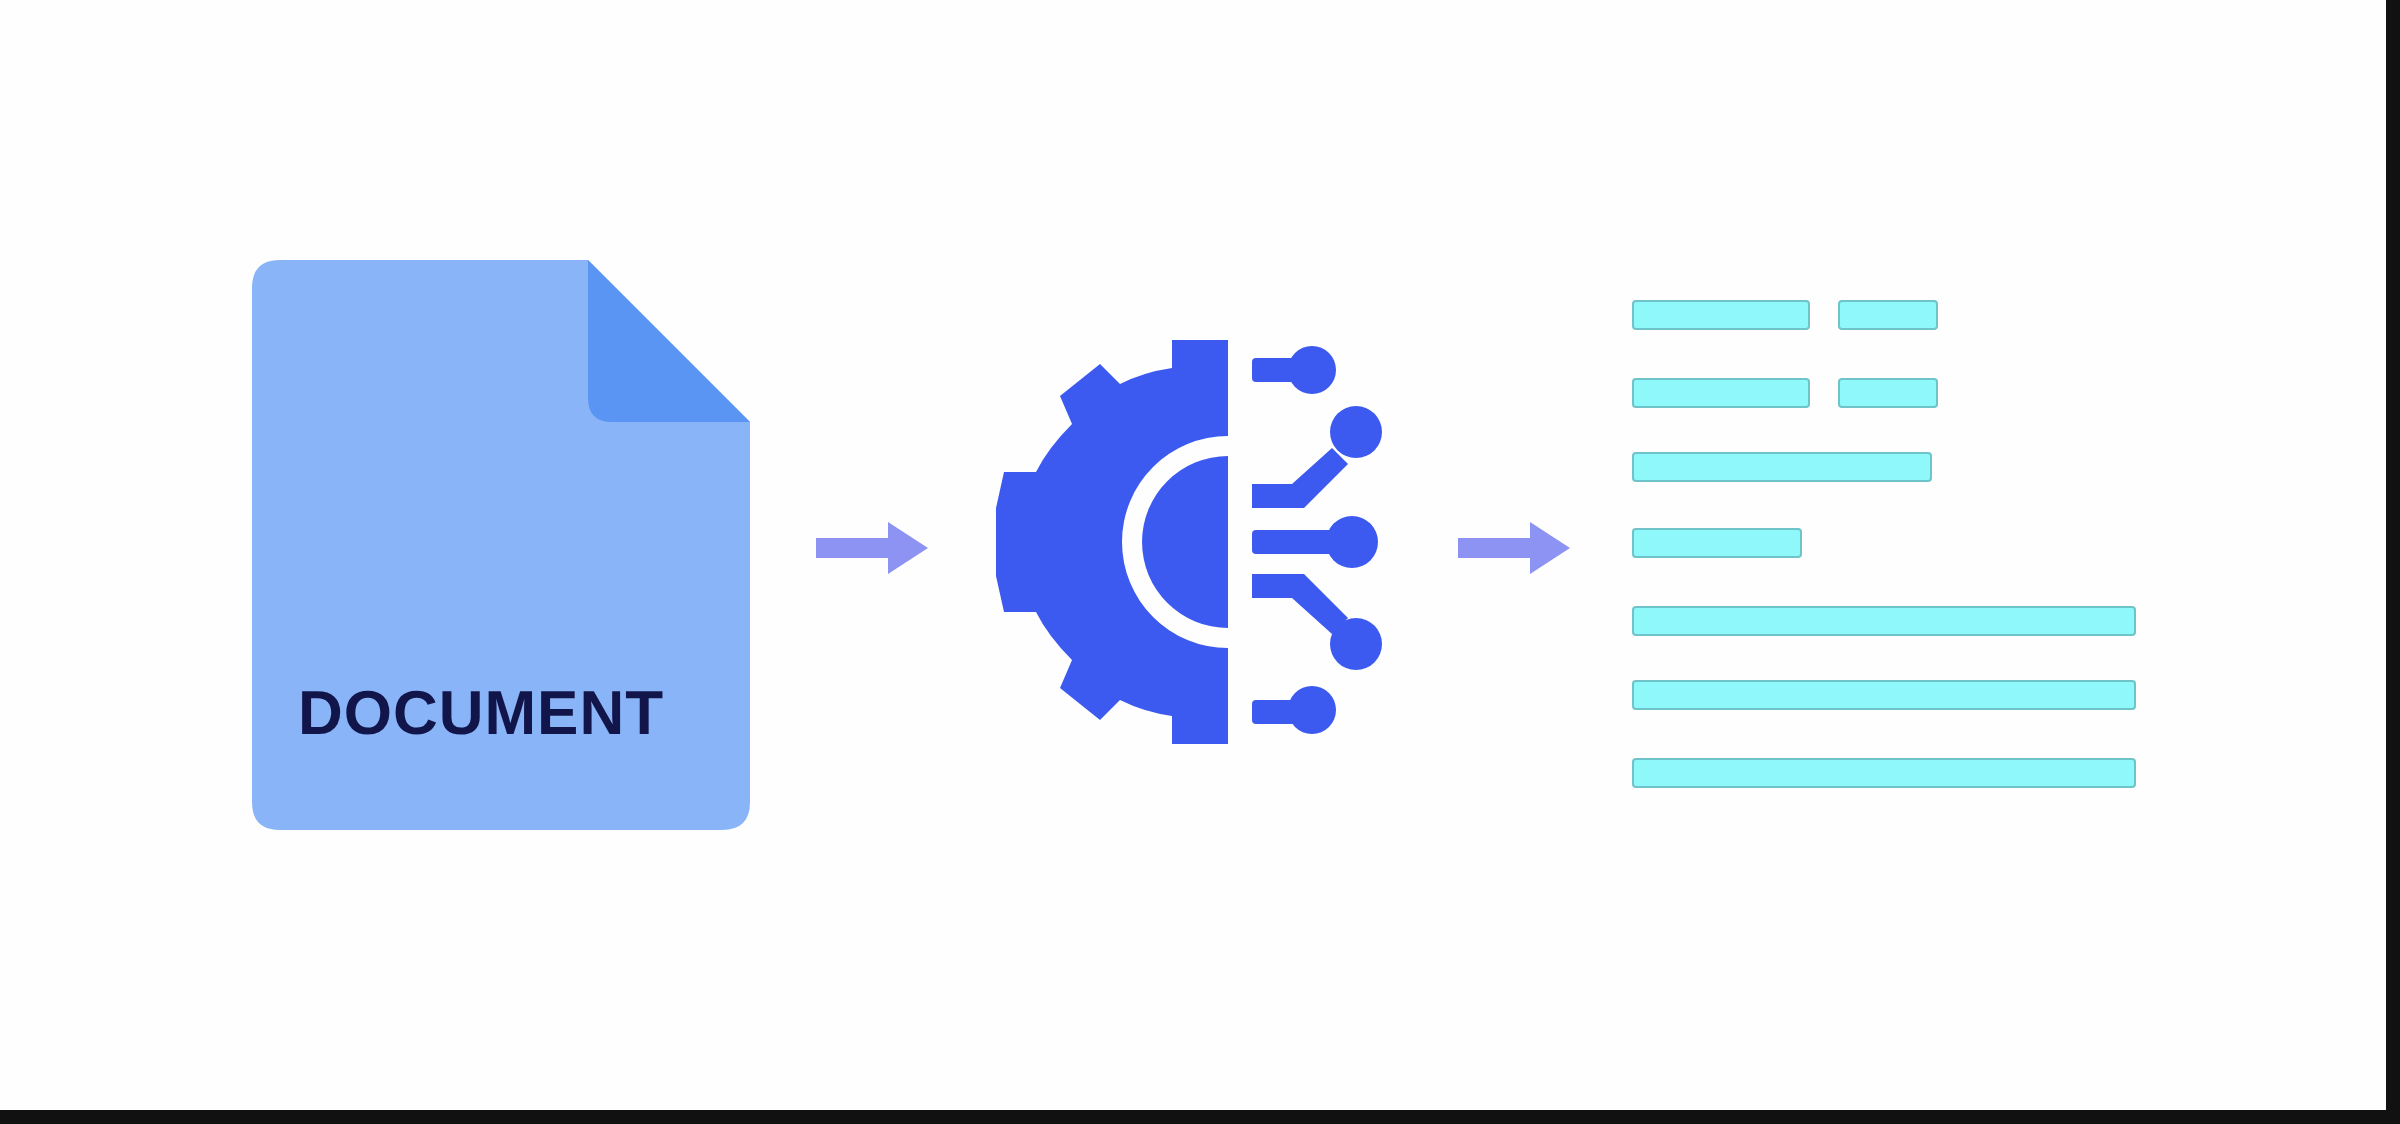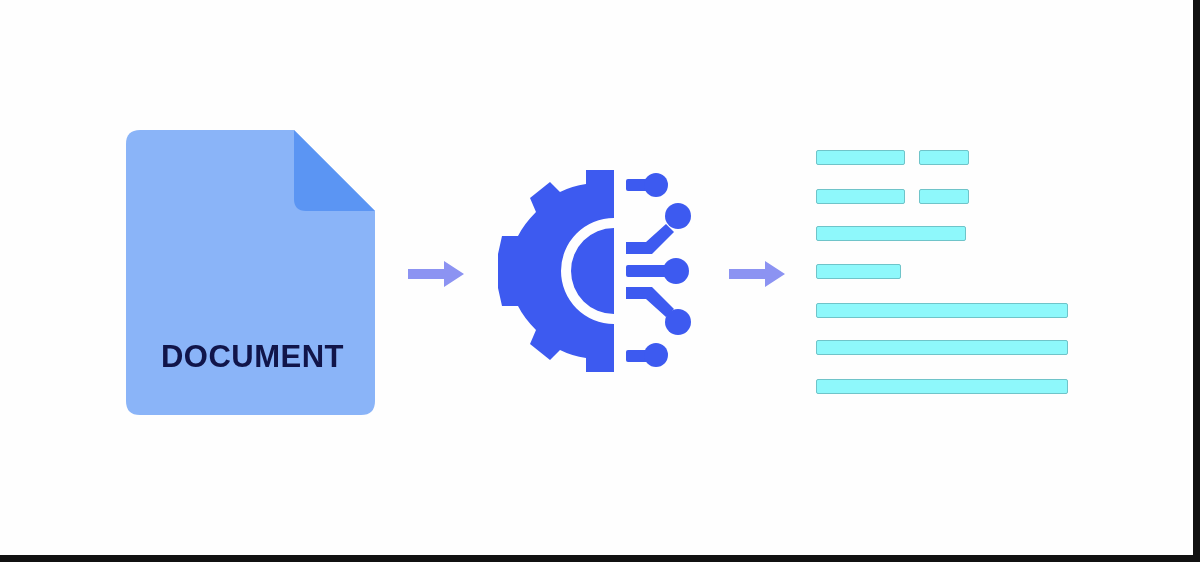--- a/index.html
+++ b/index.html
@@ -20,21 +20,21 @@
     }
     .doc {
       position: absolute;
       left: 126px;
       top: 130px;
       width: 249px;
       height: 285px;
     }
     .doc-label {
       position: absolute;
-      left: 16px;
+      left: 4px;
       width: 221px;
       top: 209px;
       text-align: center;
       font-family: "Liberation Sans", sans-serif;
       font-weight: bold;
       font-size: 31px;
       letter-spacing: 0.5px;
       color: #11154a;
     }
     .arrow {

